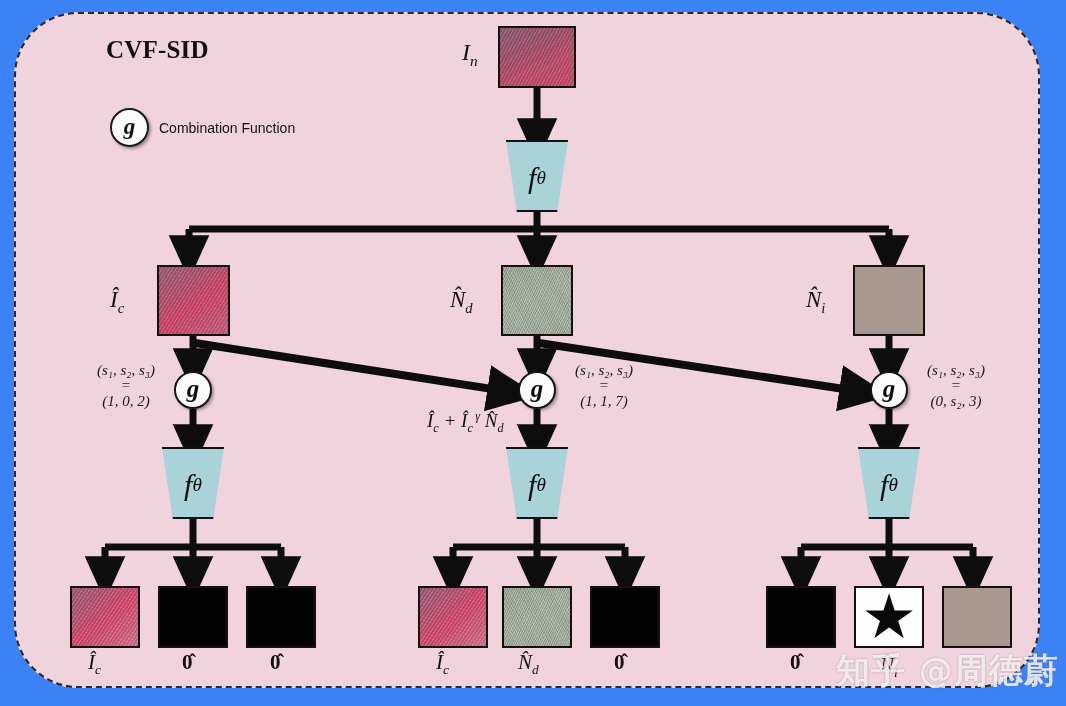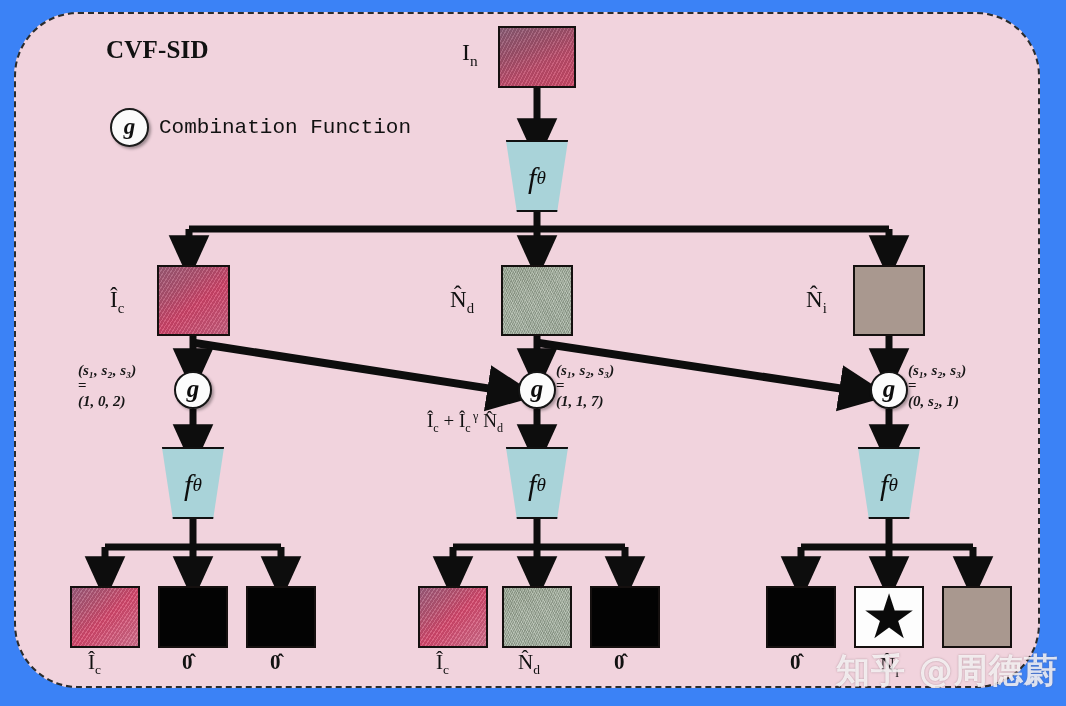--- a/index.html
+++ b/index.html
@@ -28,21 +28,21 @@
     width:35px;height:35px;border-radius:50%;
     background:#fbfbfb;border:2.5px solid #1b1b1b;
     display:flex;align-items:center;justify-content:center;
     box-shadow:2px 2px 3px rgba(0,0,0,.35);
   }
   .legend .g-chip span{
     font-family:"Liberation Serif",serif;font-style:italic;font-weight:bold;
     font-size:23px;color:#111;line-height:1;transform:translateY(-1px);
   }
   .legend .legend-text{
-    font-family:Liberation Mono, monospace;font-size:21px;color:#111;white-space:nowrap;
+    font-family:Liberation Sans, sans-serif;font-size:14px;color:#111;white-space:nowrap;
   }
 
   
   .tile{position:absolute;border:2px solid #15100f;box-sizing:border-box;}
 
   
   .tex-In{
     background:
       repeating-linear-gradient(118deg, rgba(255,255,255,.11) 0 1px, rgba(0,0,0,.10) 1px 3px),
       linear-gradient(155deg,#8e5f79 0%,#a4536e 34%,#c24f6e 62%,#cf4b6a 100%);
@@ -62,21 +62,21 @@
       repeating-linear-gradient(116deg, rgba(255,255,255,.16) 0 1px, rgba(0,0,0,.10) 1px 2px),
       repeating-linear-gradient(58deg, rgba(255,255,255,.10) 0 1px, rgba(0,0,0,.06) 1px 3px),
       linear-gradient(150deg,#9aa894 0%,#a6b2a0 45%,#9fae9c 100%);
   }
   .tex-Ni{ background:#a9988f; }
   .tex-black{ background:#030303; }
   .tex-white{ background:#fdfdfd; }
 
   
   .mlbl{
-    position:absolute;font-family:"Liberation Serif",serif;
+    position:absolute;font-family:"Liberation Serif",serif;font-style:italic;
     color:#111;white-space:nowrap;line-height:1;
   }
 
   
   .ftheta{position:absolute;width:84px;height:72px;}
   .ftheta .shape{
     position:absolute;inset:0;
     background:#a9d3d9;
     border:2.5px solid #111;
     box-sizing:border-box;
@@ -98,21 +98,21 @@
     box-sizing:border-box;z-index:6;
   }
   .gnode span{
     font-family:"Liberation Serif",serif;font-style:italic;font-weight:bold;
     font-size:25px;color:#0c0c0c;line-height:1;transform:translateY(-2px);
   }
 
   
   .stuple{
     position:absolute;font-family:"Liberation Serif",serif;font-style:italic;
-    font-size:15px;color:#161616;line-height:1.02;white-space:nowrap;font-weight:bold;
+    font-size:15px;color:#161616;text-align:center;line-height:1.02;white-space:nowrap;
   }
   .stuple .eq{display:block;font-style:normal;font-size:15px;letter-spacing:0;}
 
   
   svg.wires{position:absolute;left:0;top:0;width:1066px;height:706px;pointer-events:none;}
 
   
   .star{
     position:absolute;display:flex;align-items:center;justify-content:center;
     font-size:62px;color:#0a0a0a;line-height:1;
@@ -234,21 +234,21 @@
     <span>(1, 1, 7)</span>
   </div>
   <div class="mlbl" style="left:427px;top:410px;font-size:19px;">Î<sub>c</sub> + Î<sub>c</sub><sup> γ</sup> N̂<sub>d</sub></div>
 
   <div class="gnode" style="left:870px;top:371px;">
     <span>g</span>
   </div>
   <div class="stuple" style="left:908px;top:363px;width:96px;">
     <span>(s₁, s₂, s₃)</span>
     <span class="eq">=</span>
-    <span>(0, s₂, 1)</span>
+    <span>(0, s₂, 3)</span>
   </div>
 
   <div class="ftheta" style="left:151px;top:447px;">
     <div class="shape"></div>
     <div class="txt">f<sub>θ</sub></div>
   </div>
   <div class="ftheta" style="left:495px;top:447px;">
     <div class="shape"></div>
     <div class="txt">f<sub>θ</sub></div>
   </div>

